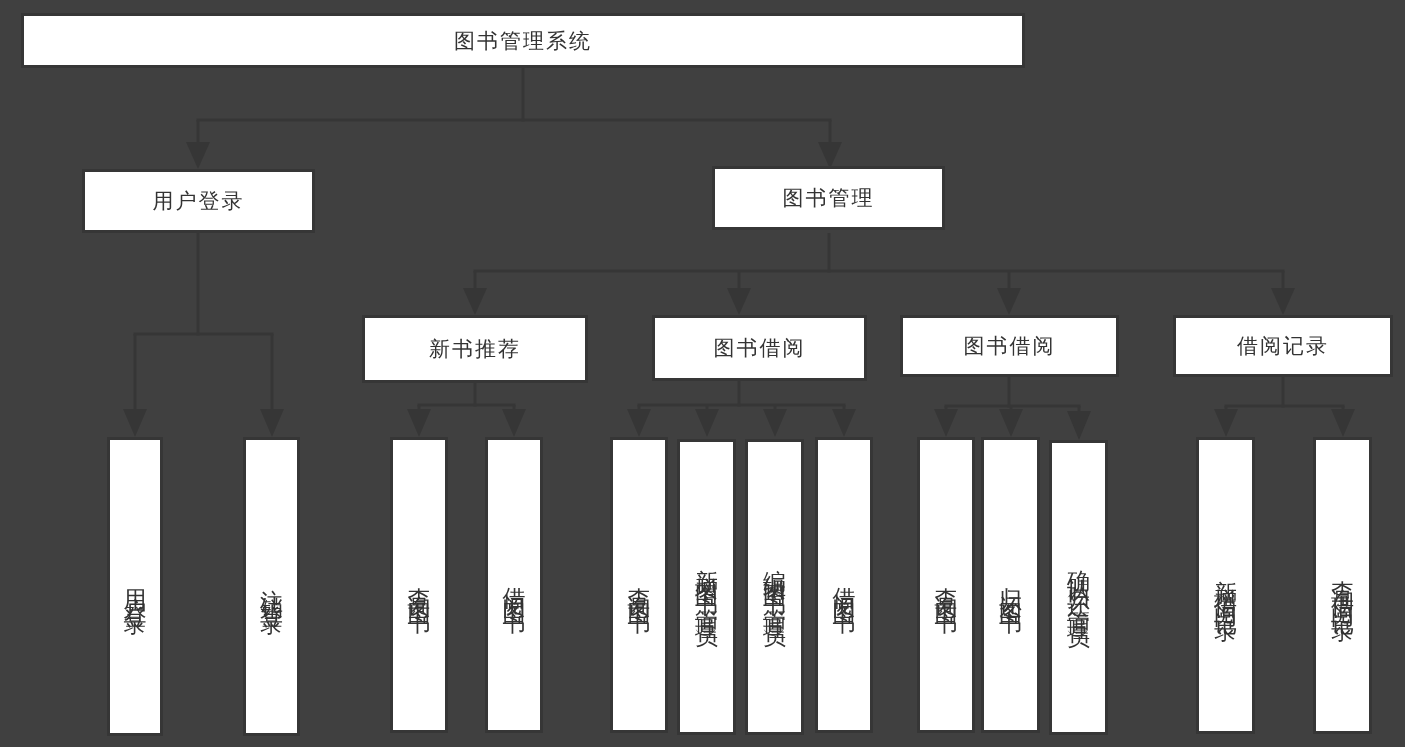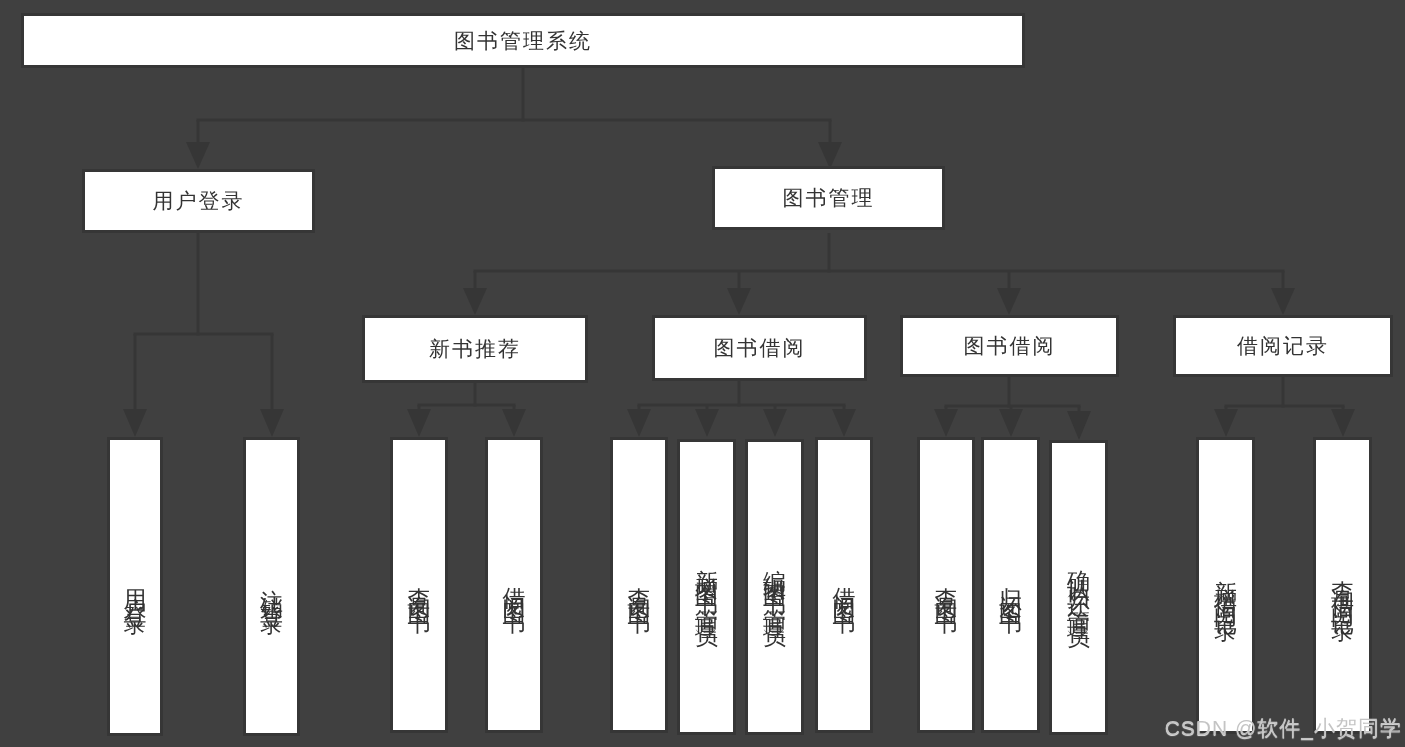--- a/index.html
+++ b/index.html
@@ -166,14 +166,13 @@
     <span>确认归还（管理员）</span>
   </div>
 
   <div class="node v" style="left:1196px;top:437px;width:59px;height:297px">
     <span>新增借阅记录</span>
   </div>
   <div class="node v" style="left:1313px;top:437px;width:59px;height:297px">
     <span>查询借阅记录</span>
   </div>
 
-  <div class="watermark">CSDN @软件_小贺同学</div>
 </div>
 
 </body></html>

